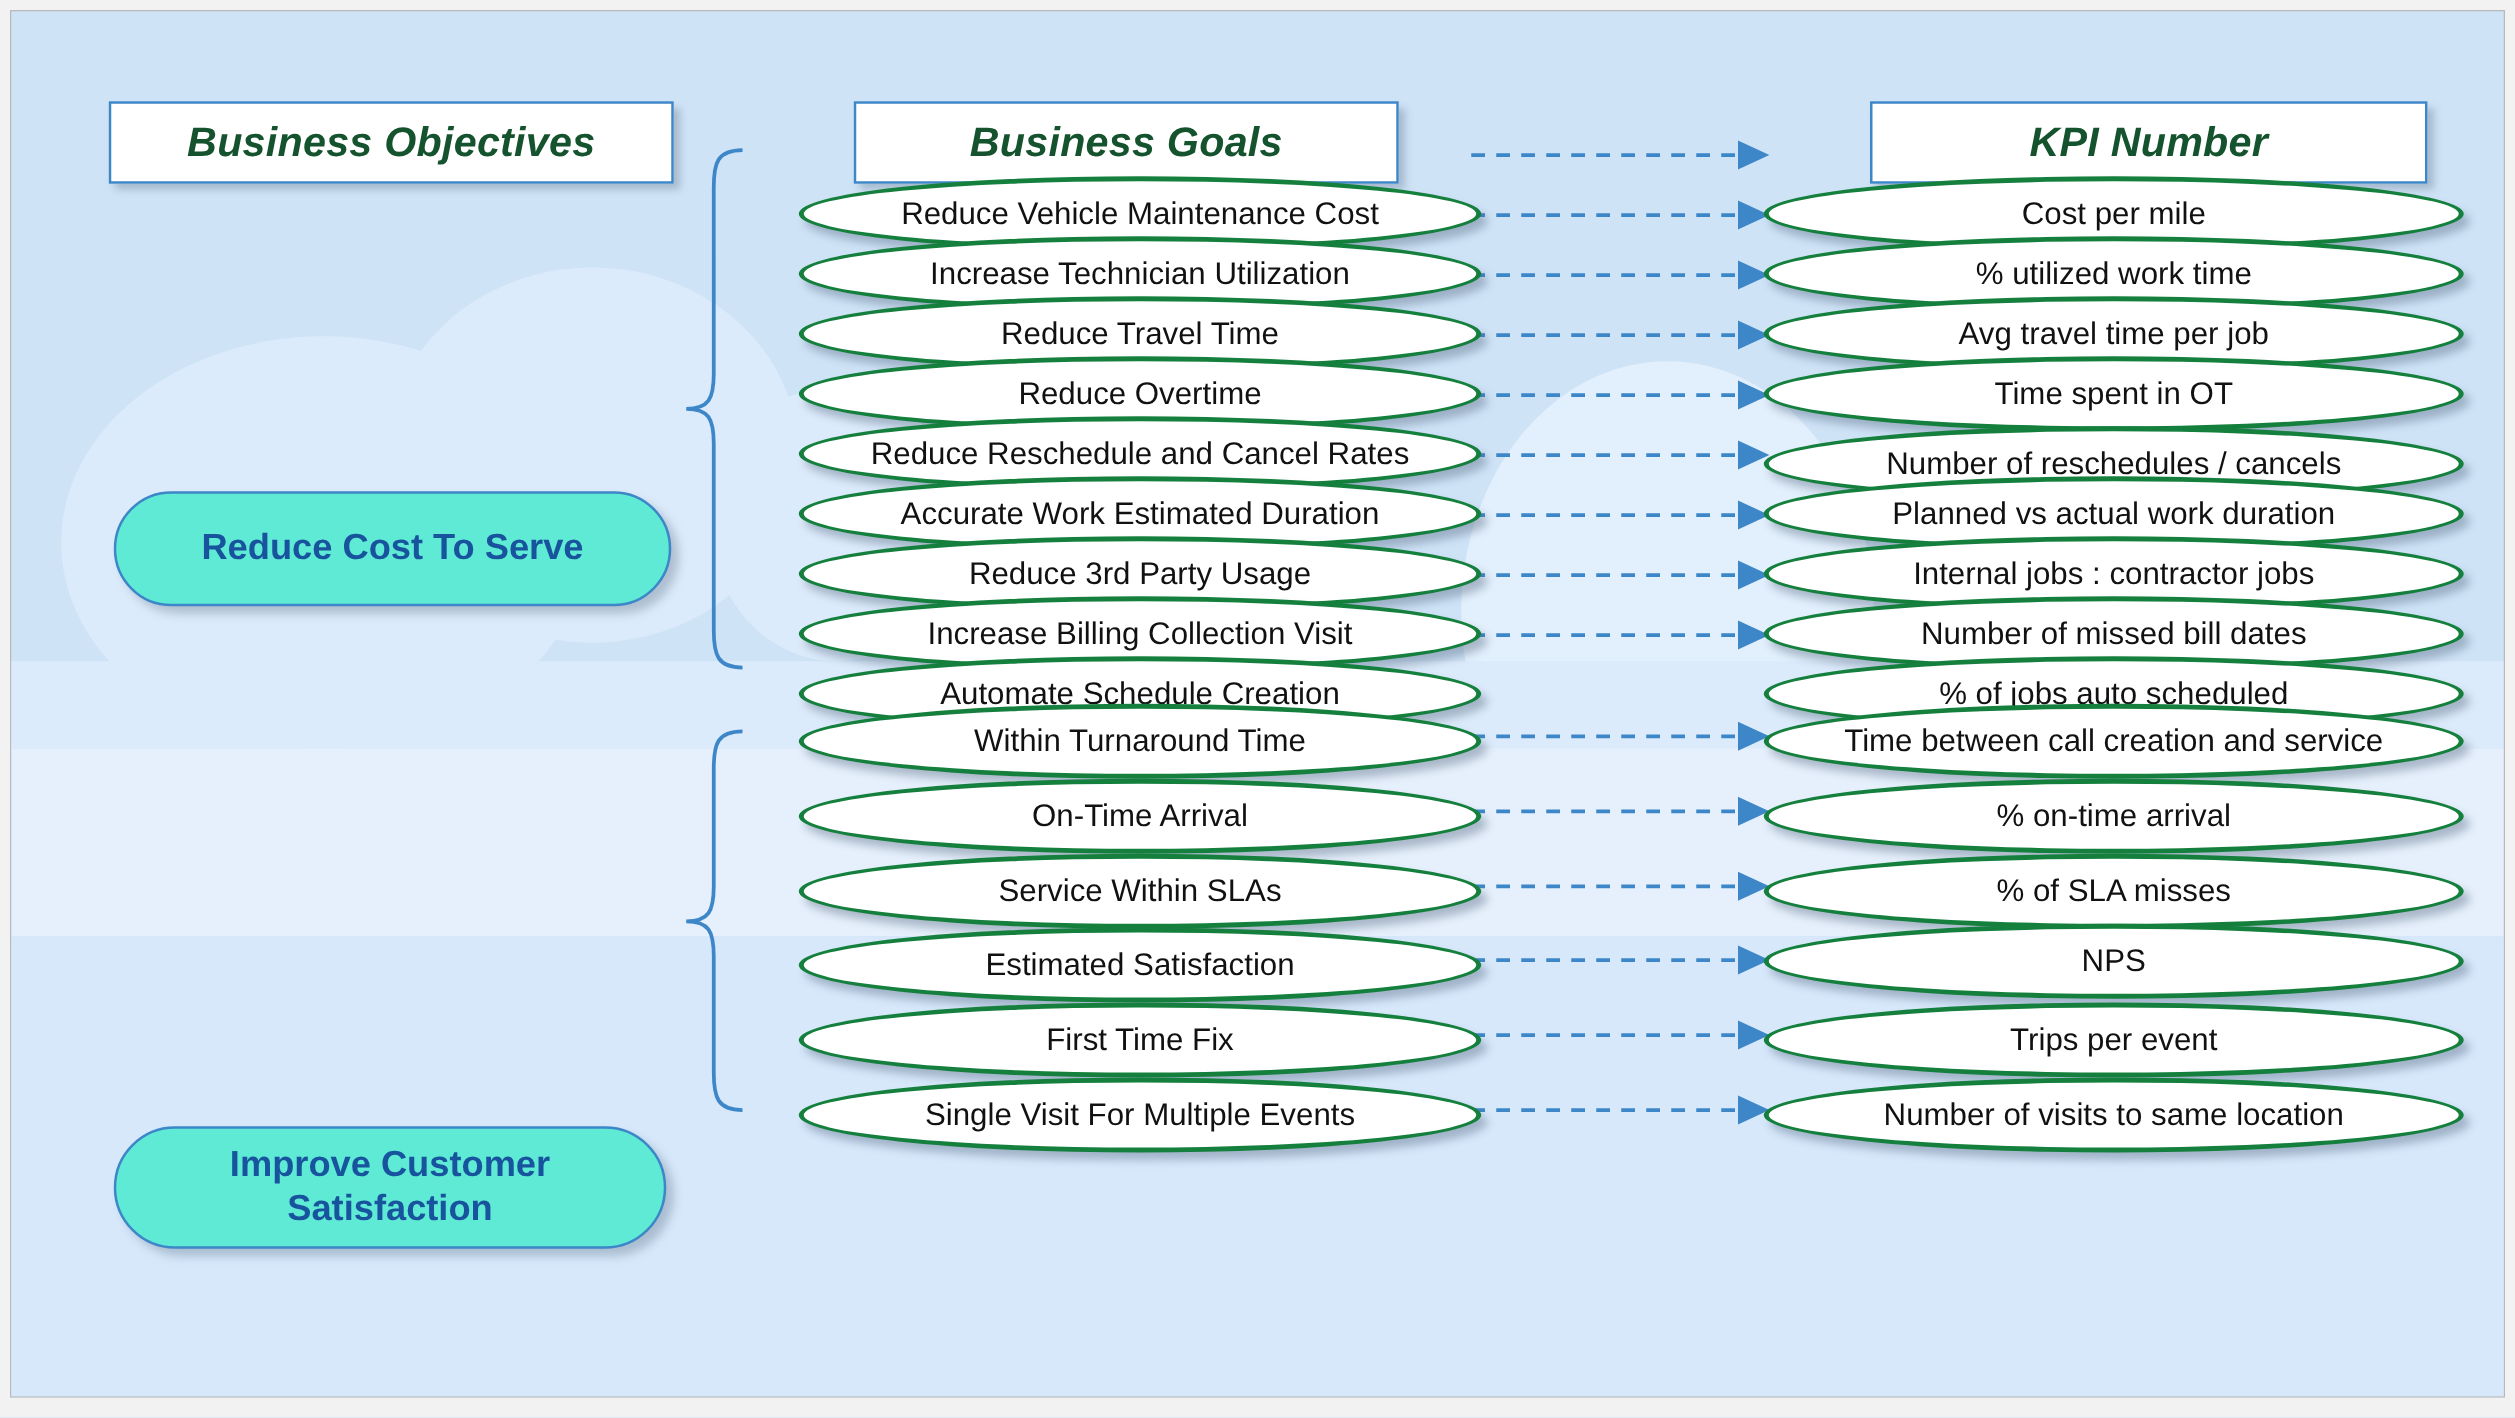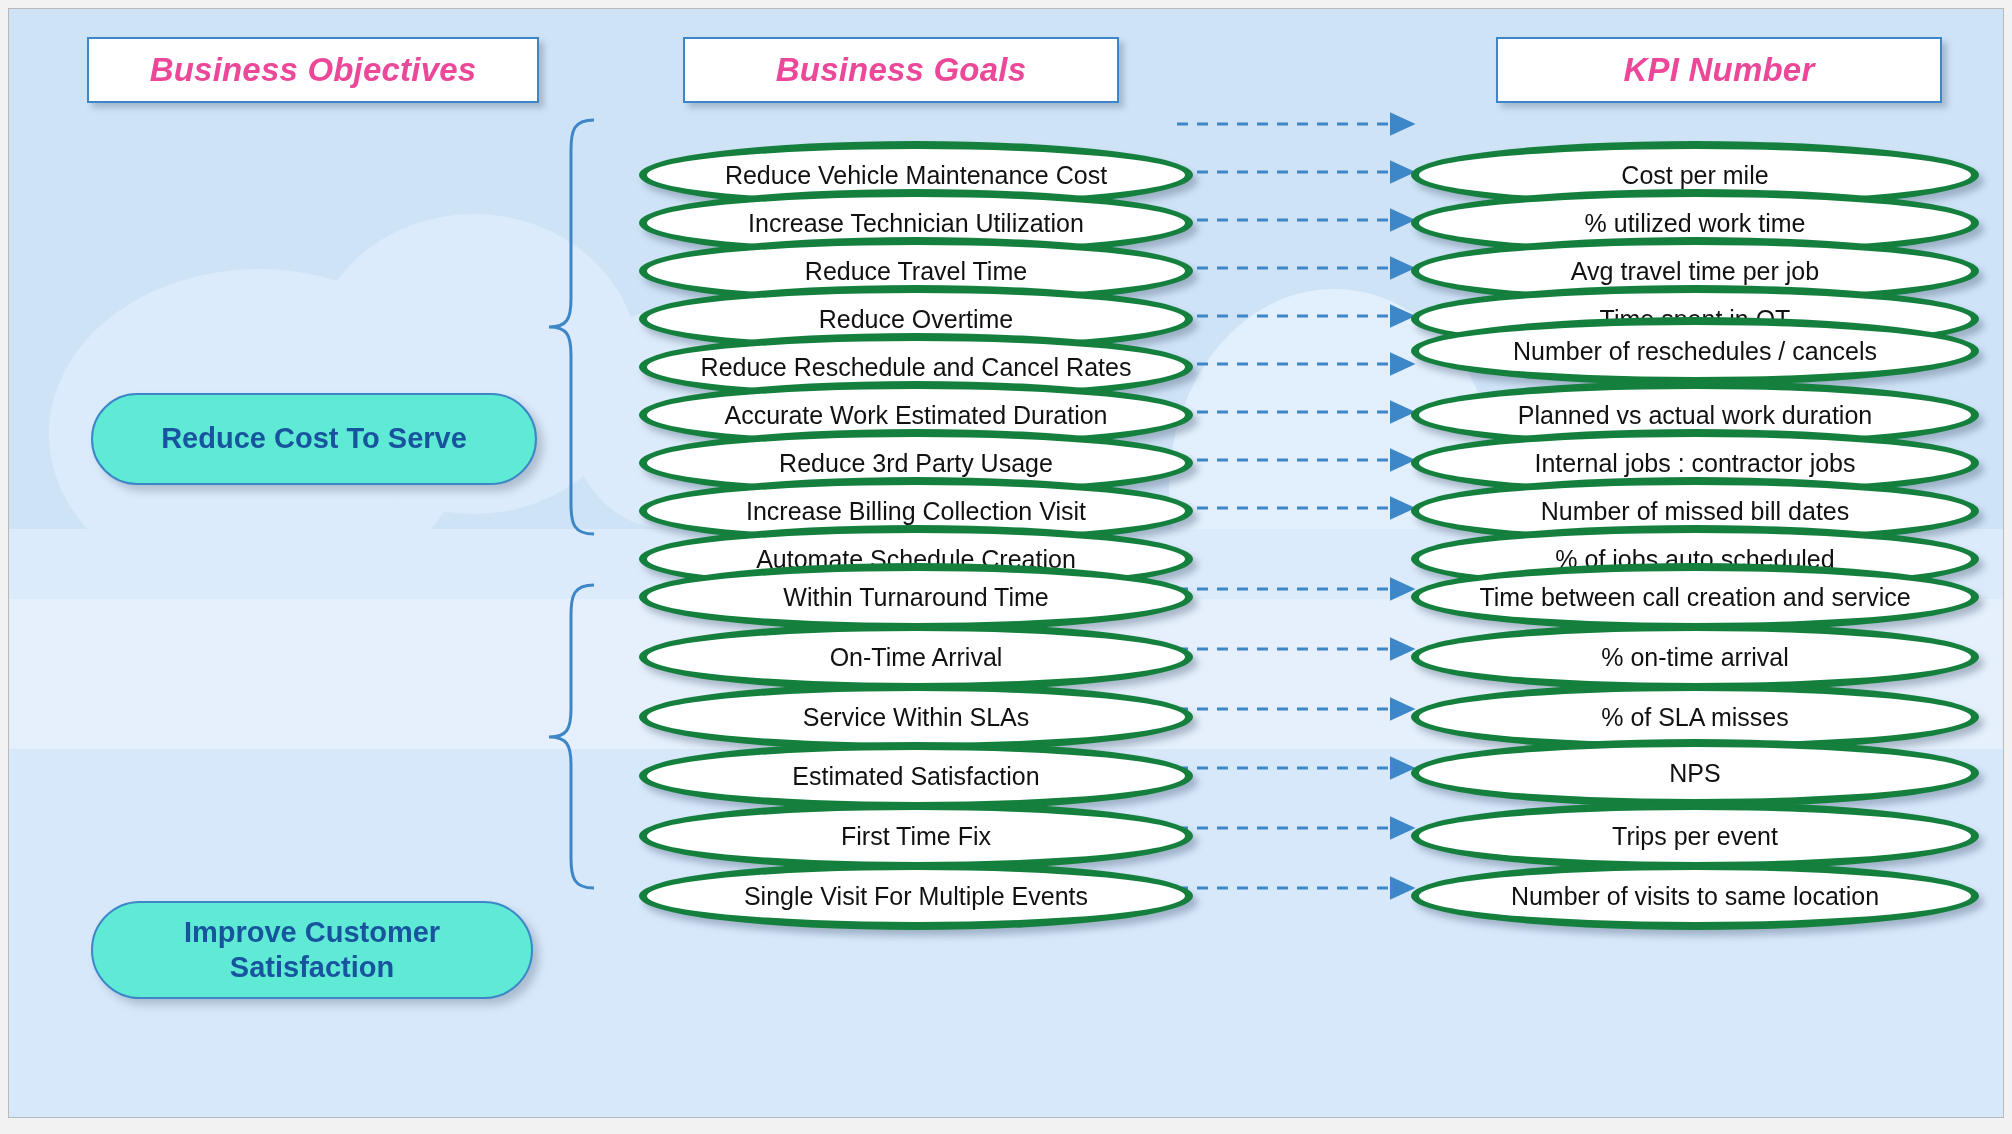--- a/index.html
+++ b/index.html
@@ -25,24 +25,25 @@
   .cloudlayer .band{position:absolute;left:0;right:0;background:#dcebfb;}
   .cloudlayer .blob.soft{background:#e2effc;}
 
   
   .hdr{
     position:absolute;
     background:#ffffff;
     border:2px solid #3d87c8;
     box-shadow:5px 5px 6px rgba(90,110,130,.35);
     display:flex;align-items:center;justify-content:center;
-    color:#ec4899;
+    color:#14532d;
     font-style:italic;font-weight:bold;
     font-size:33px;
     letter-spacing:.2px;
+    margin-top:44px;
   }
 
   
   .objective{
     position:absolute;
     background:#5eead4;
     border:2px solid #3d87c8;
     border-radius:60px;
     box-shadow:6px 6px 8px rgba(90,110,130,.35);
     display:flex;align-items:center;justify-content:center;
@@ -51,21 +52,21 @@
     font-weight:bold;
     font-size:29px;
     line-height:1.22;
     margin-top:16px;
   }
 
   
   .node{
     position:absolute;
     background:#fff;
-    border:8px solid #15803d;
+    border:4px solid #15803d;
     border-radius:50%/50%;
     box-shadow:5px 6px 7px rgba(80,100,125,.40);
     display:flex;align-items:center;justify-content:center;
     text-align:center;
     color:#111111;
     font-size:25px;
     white-space:nowrap;
   }
 
   
@@ -139,21 +140,21 @@
   <div class="node" style="left:630px; top:324px; width:538px; height:52px;">Reduce Reschedule  and Cancel Rates</div>
   <div class="node" style="left:630px; top:372px; width:538px; height:52px;">Accurate Work Estimated Duration</div>
   <div class="node" style="left:630px; top:420px; width:538px; height:52px;">Reduce 3rd Party Usage</div>
   <div class="node" style="left:630px; top:468px; width:538px; height:52px;">Increase Billing Collection Visit</div>
   <div class="node" style="left:630px; top:516px; width:538px; height:52px;">Automate Schedule Creation</div>
 
   <div class="node" style="left:1402px; top:132px; width:552px; height:52px;">Cost per mile</div>
   <div class="node" style="left:1402px; top:180px; width:552px; height:52px;">% utilized work time</div>
   <div class="node" style="left:1402px; top:228px; width:552px; height:52px;">Avg travel time per job</div>
   <div class="node" style="left:1402px; top:276px; width:552px; height:52px;">Time spent in OT</div>
-  <div class="node" style="left:1402px; top:308px; width:552px; height:52px;">Number of reschedules / cancels</div>
+  <div class="node" style="left:1402px; top:332px; width:552px; height:52px;">Number of reschedules / cancels</div>
   <div class="node" style="left:1402px; top:372px; width:552px; height:52px;">Planned vs actual work duration</div>
   <div class="node" style="left:1402px; top:420px; width:552px; height:52px;">Internal jobs : contractor jobs</div>
   <div class="node" style="left:1402px; top:468px; width:552px; height:52px;">Number of missed bill dates</div>
   <div class="node" style="left:1402px; top:516px; width:552px; height:52px;">% of jobs auto scheduled</div>
 
   <div class="node" style="left:630px; top:554px; width:538px; height:52px;">Within Turnaround Time</div>
   <div class="node" style="left:630px; top:614px; width:538px; height:52px;">On-Time Arrival</div>
   <div class="node" style="left:630px; top:674px; width:538px; height:52px;">Service Within SLAs</div>
   <div class="node" style="left:630px; top:733px; width:538px; height:52px;">Estimated Satisfaction</div>
   <div class="node" style="left:630px; top:793px; width:538px; height:52px;">First Time Fix</div>

